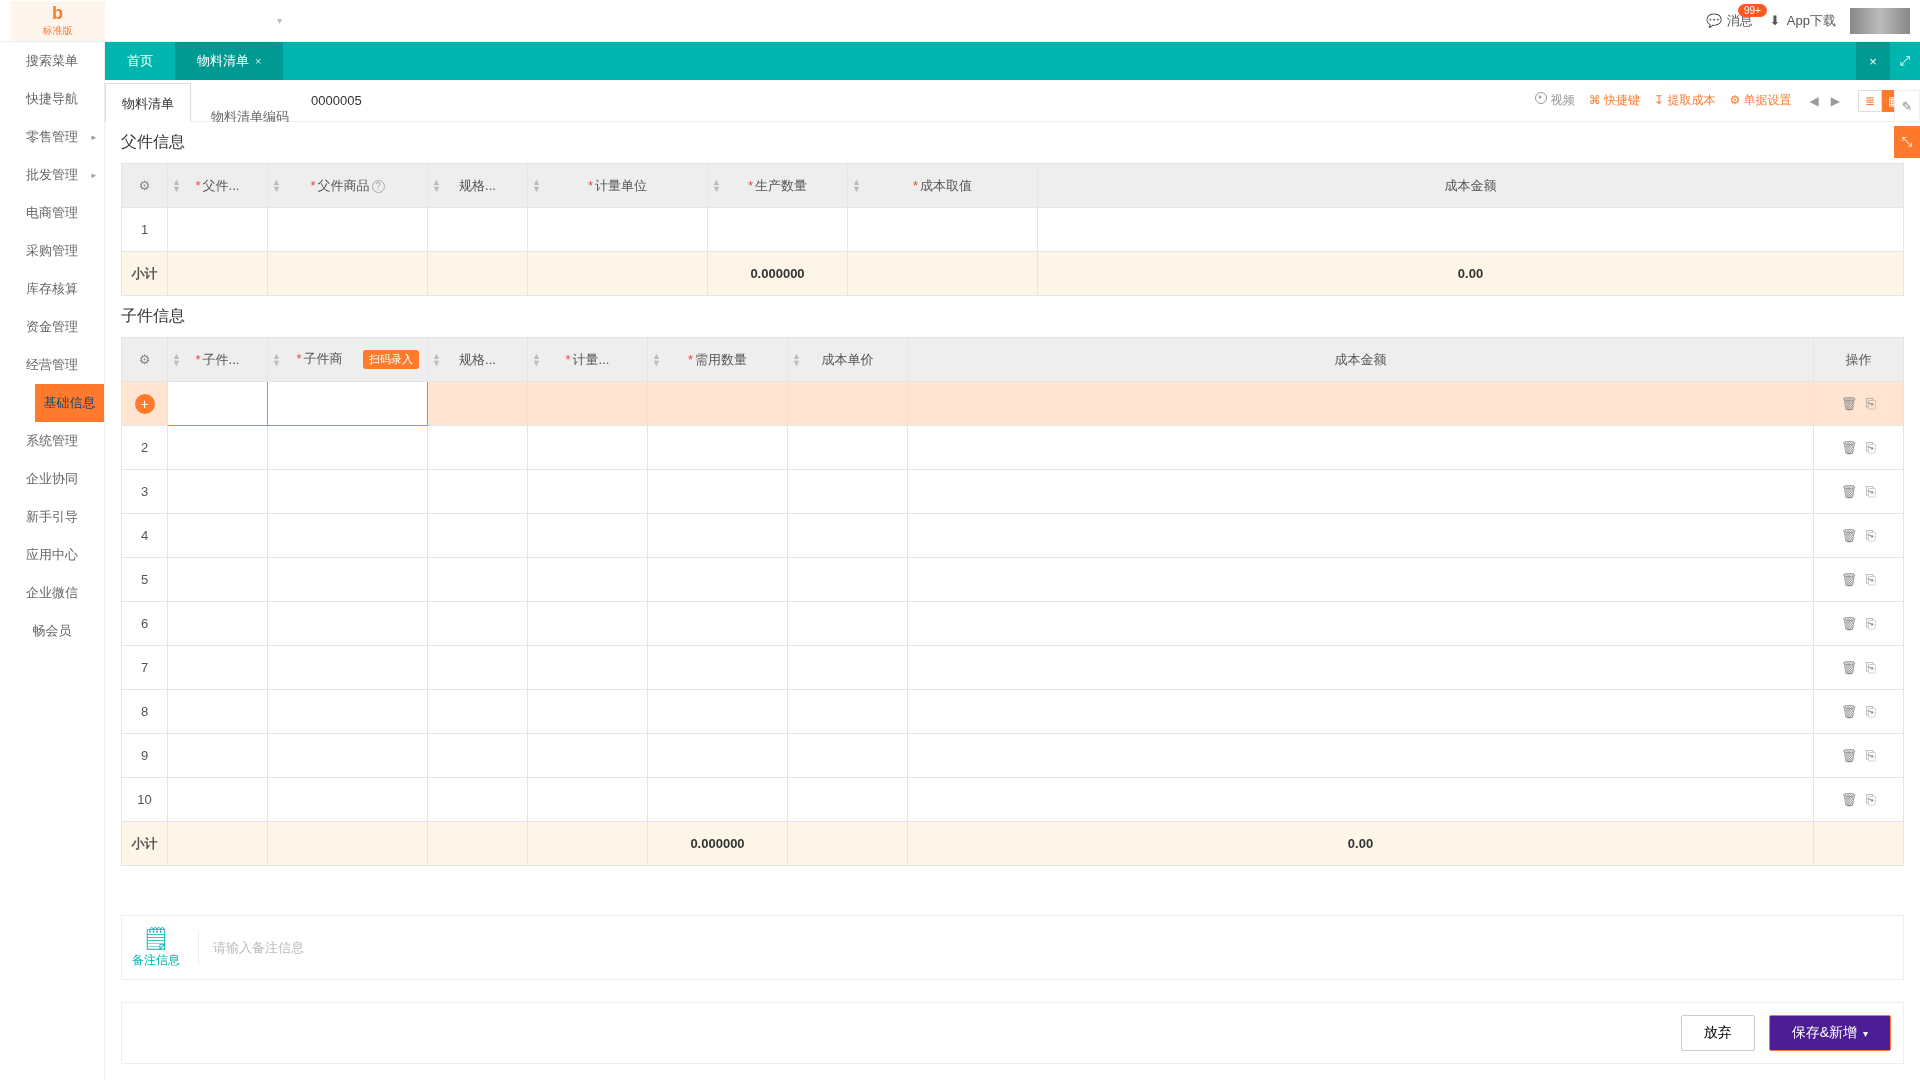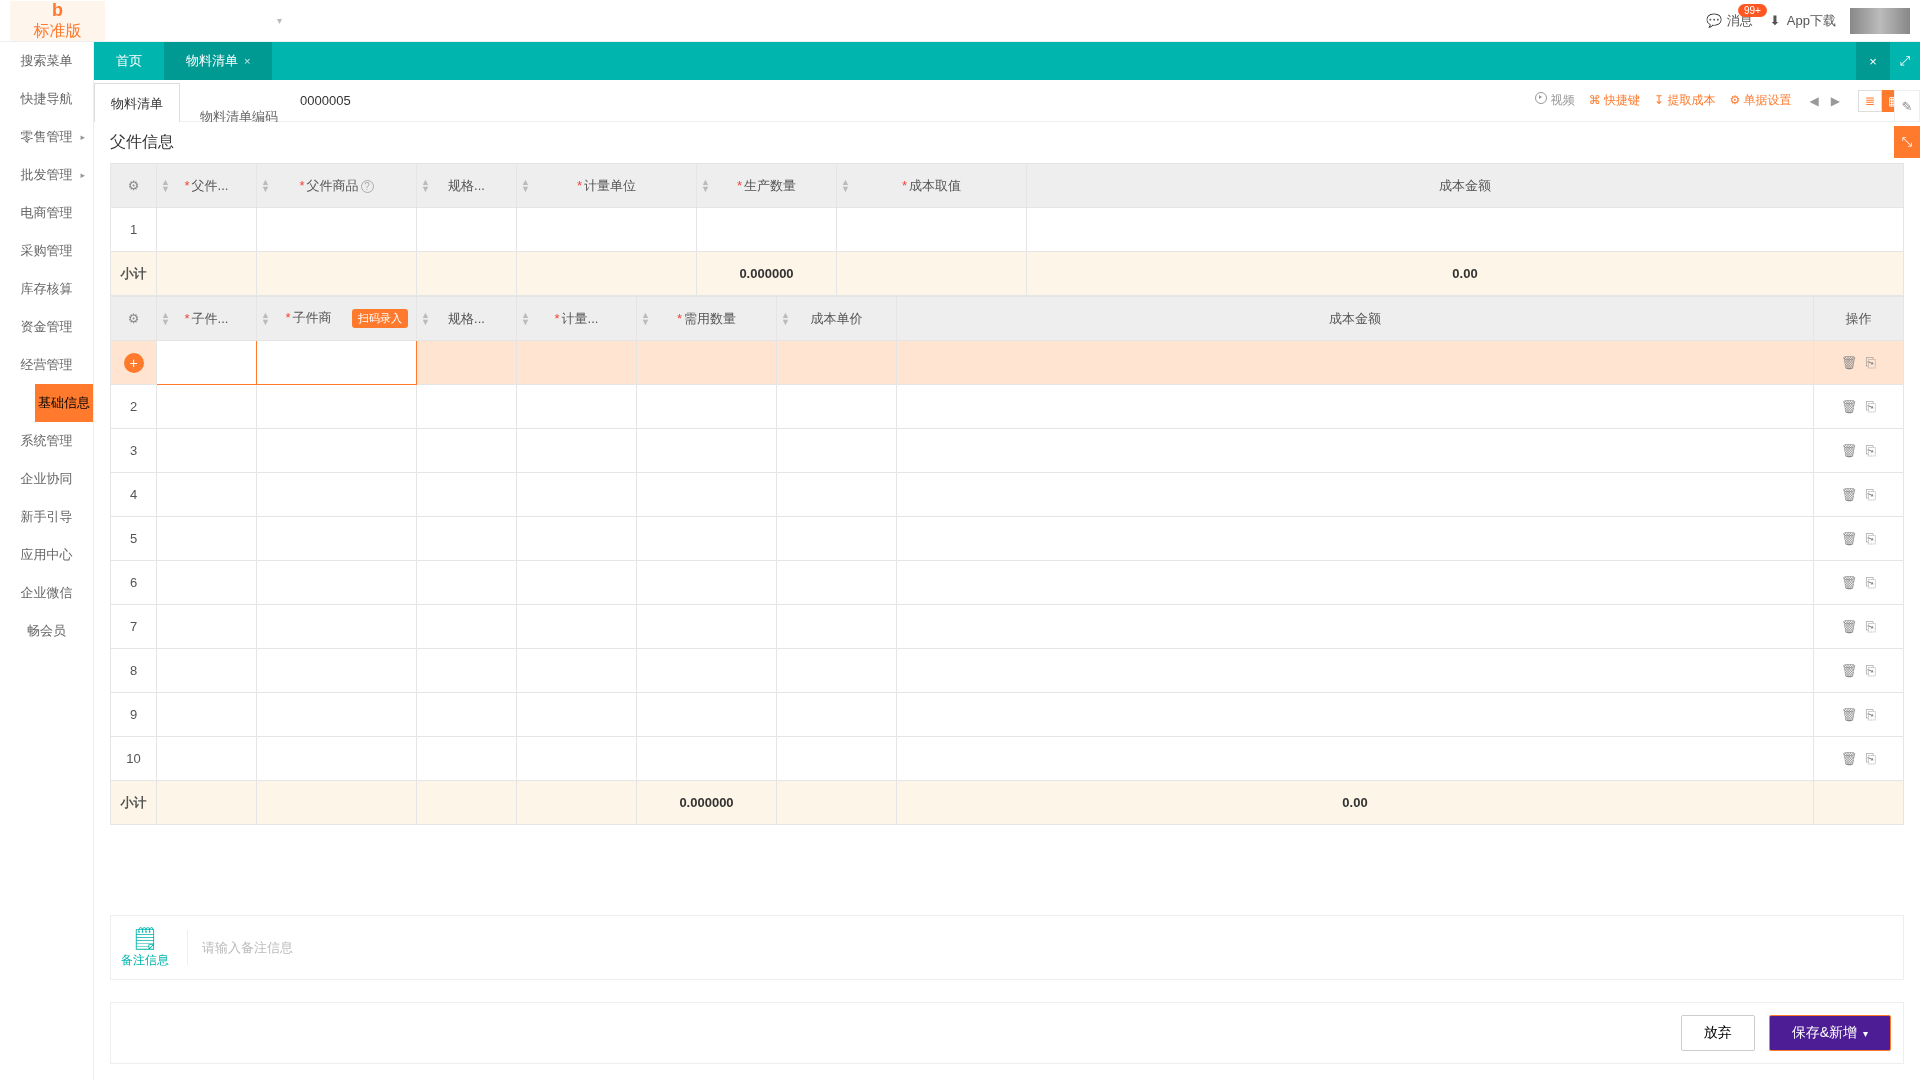--- a/index.html
+++ b/index.html
@@ -13,23 +13,23 @@
 .chev { font-size: 10px; color: #bbb; }
 .brand-right { margin-left: auto; display: flex; align-items: center; gap: 14px; }
 .badge { position: relative; }
 .badge-count { position: absolute; top: -8px; right: -14px; background: #ff5722; color: #fff; border-radius: 10px; padding: 1px 6px; font-size: 10px; }
 .avatar { width: 60px; height: 26px; background: linear-gradient(90deg,#888,#bbb,#888); filter: blur(0.3px); }
 .top-link { display: flex; align-items: center; gap: 4px; color: #555; cursor: pointer; }
 .top-icon { width: 16px; height: 16px; display: inline-flex; align-items: center; justify-content: center; }
 
 
 .layout { display: flex; height: calc(1080px - 42px); }
-.sidebar { width: 94px; background: #fff; border-right: 1px solid #eee; }
+.sidebar { width: 105px; background: #fff; border-right: 1px solid #eee; }
 .side-item { height: 38px; display: flex; align-items: center; justify-content: center; color: #666; cursor: pointer; font-size: 13px; position: relative; }
-.side-item.active { background: #ff7a2d; color: #000000; margin-left: 35px; }
+.side-item.active { background: #ff7a2d; color: #0c4a6e; margin-left: 35px; }
 .side-item .arrow { position: absolute; right: 8px; font-size: 9px; color: #999; }
 
 .main { flex: 1; display: flex; flex-direction: column; position: relative; }
 
 
 .tabs-bar { height: 38px; background: #00b5ad; display: flex; align-items: center; padding-left: 0; }
 .tabs-bar .tab { height: 100%; padding: 0 22px; display: flex; align-items: center; gap: 6px; color: #fff; font-size: 13px; cursor: pointer; }
 .tabs-bar .tab.active { background: #009a93; }
 .tabs-bar .tab .x { opacity: .8; font-size: 11px; }
 .tabs-close-all { margin-left: auto; width: 34px; height: 100%; display: flex; align-items: center; justify-content: center; background: #009a93; color: #fff; cursor: pointer; }
@@ -90,21 +90,21 @@
 .east-bar { position:absolute; right:0; top:48px; width:26px; display:flex; flex-direction:column; gap:4px;}
 .east-btn { width:26px;height:32px;border:1px solid #eee;display:flex;align-items:center;justify-content:center;color:#888;background:#fff;cursor:pointer;}
 .east-btn.active{background:#ff7a2d;color:#fff;border-color:#ff7a2d;}
 </style>
 </head>
 <body>
 
 <div class="brand-bar">
   <div class="brand-logo">
     <span class="brand-logo-b">b</span>
-    <span style="font-size:16px">标准版</span>
+    <span style="font-size:10px">标准版</span>
   </div>
   <div class="brand-company">
     <span>　　　　</span>
     <span class="chev">▾</span>
   </div>
   <div class="brand-right">
     <div class="top-link badge">
       <span class="top-icon">💬</span>
       <span>消息</span>
       <span class="badge-count">99+</span>
@@ -222,20 +222,21 @@
               <td></td>
               <td></td>
               <td></td>
             <td class="right">0.000000</td>
             <td></td>
             <td class="right">0.00</td>
           </tr>
         </tbody>
       </table>
 
+      <div class="section-title">子件信息</div>
       <table class="tbl">
         <colgroup>
           <col style="width:46px">
             <col style="width:100px">
             <col style="width:160px">
             <col style="width:100px">
             <col style="width:120px">
             <col style="width:140px">
             <col style="width:120px">
             <col>

